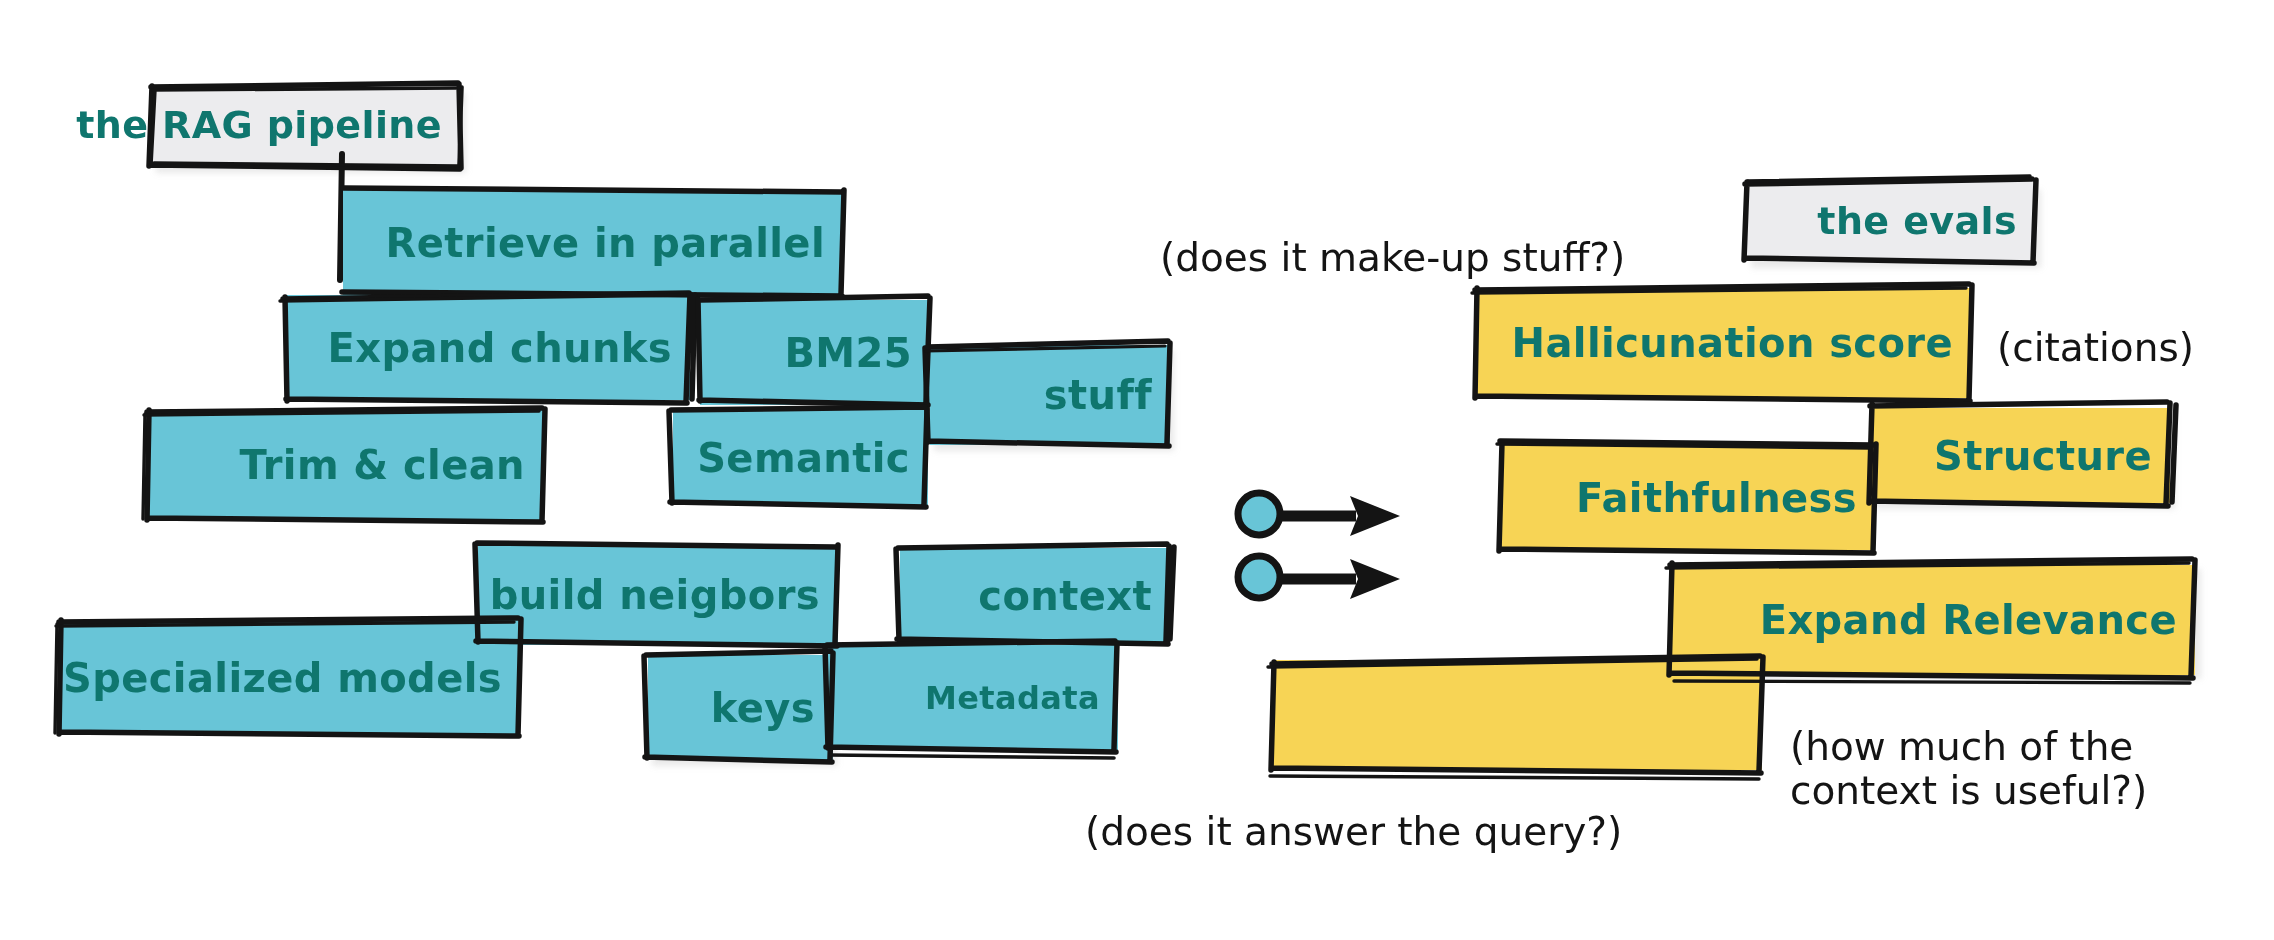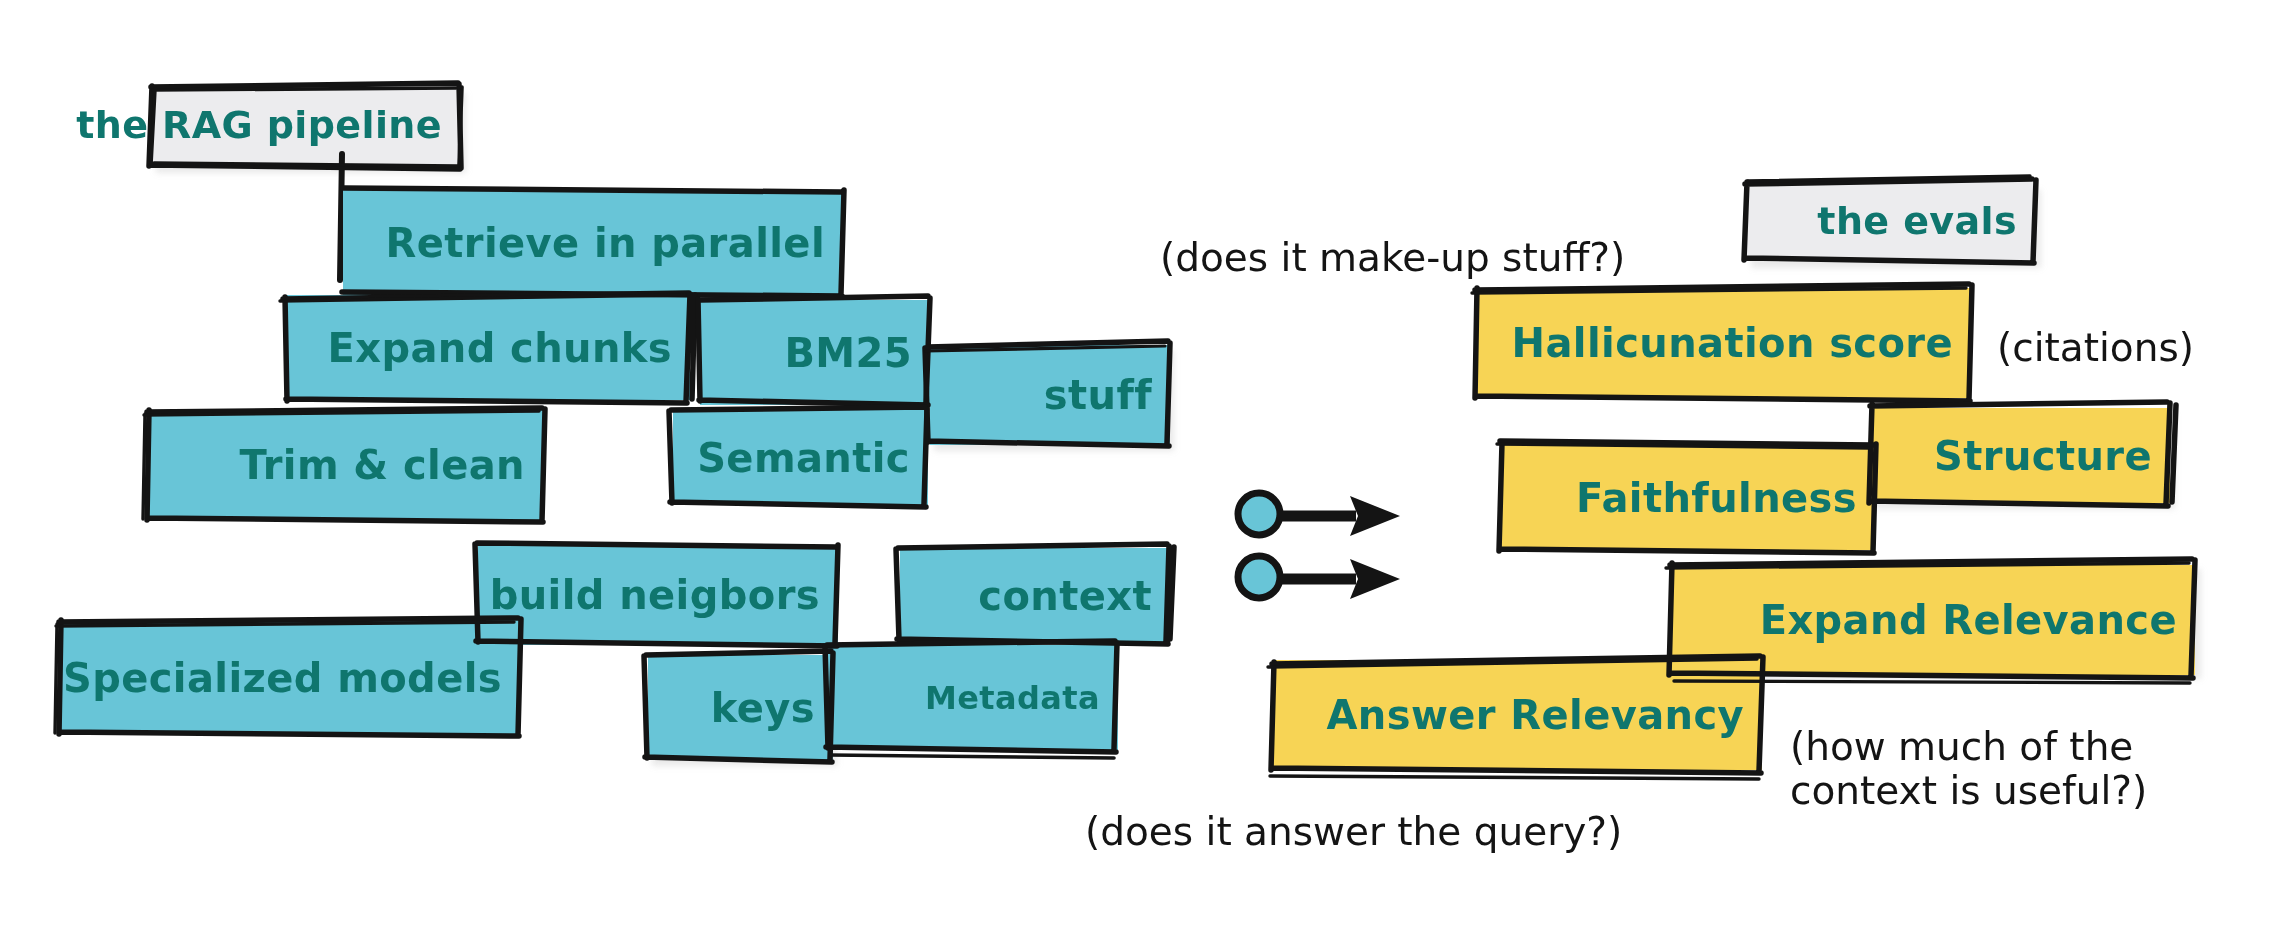--- a/index.html
+++ b/index.html
@@ -244,21 +244,20 @@
     </svg>
     <span class="label">Expand Relevance</span>
   </div>
 
   <div class="note amber" style="left:1272px;top:660px;width:490px;height:110px;font-size:40px;">
     <div class="fill"></div>
     <svg class="ink" viewBox="0 0 510 130" preserveAspectRatio="none">
       <path d="M10,14 L498,6 M12,12 L9,120 M10,118 L499,123 M501,7 L497,121" fill="none" stroke="#141414" stroke-width="5.5" stroke-linecap="round"></path>
       <path d="M6,17 L495,9 M8,126 L497,129" fill="none" stroke="#141414" stroke-width="3.4" stroke-linecap="round"></path>
     </svg>
-    <span class="label">Answer Relevancy</span>
   </div>
 
   <div class="annot" style="left:1085px;top:810px;font-size:39px;">(does it answer the query?)</div>
 
   <div class="annot" style="left:1790px;top:725px;font-size:39px;">(how much of the
 context is useful?)</div>
 
 </div>
 
 </body></html>

